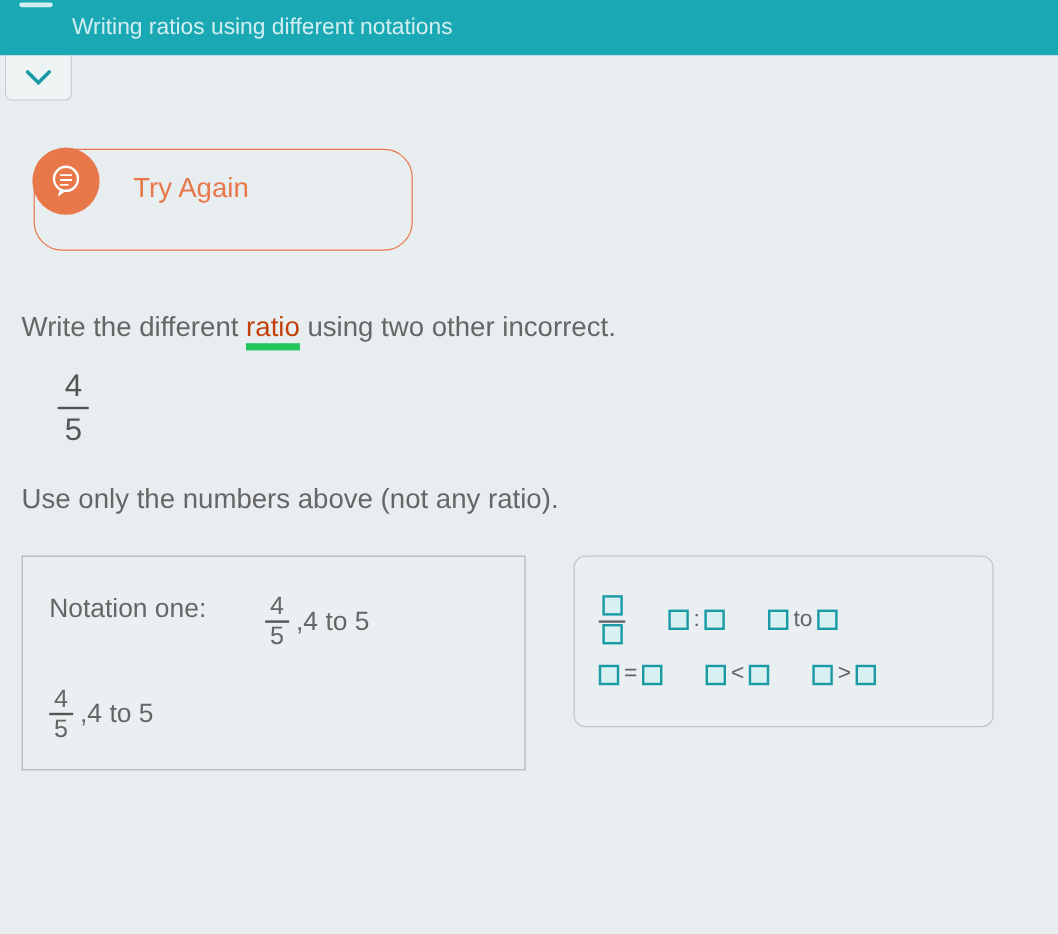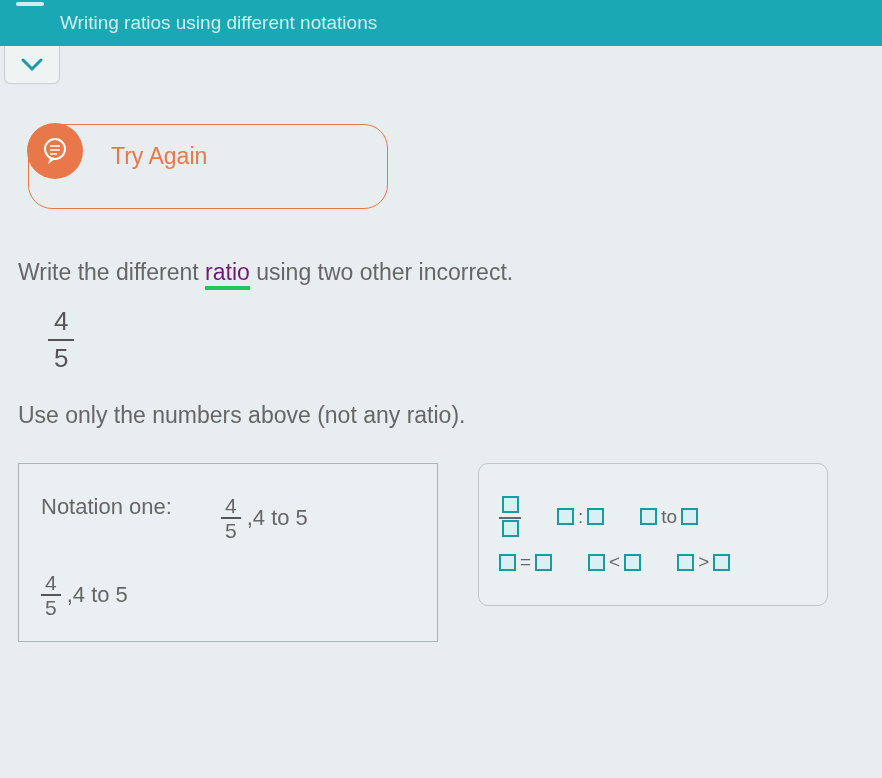--- a/index.html
+++ b/index.html
@@ -40,21 +40,21 @@
       border-radius: 0 0 6px 6px;
     }
     .content {
       padding: 40px 18px 20px 18px;
     }
     .feedback-box {
       border: 1.5px solid #e8774a;
       border-radius: 24px;
       padding: 18px 40px 22px 82px;
       position: relative;
-      width: 360px;
+      width: 316px;
       margin-bottom: 50px;
       margin-left: 10px;
     }
     .feedback-icon {
       position: absolute;
       left: -2px;
       top: -2px;
       width: 56px;
       height: 56px;
       background: #e8774a;
@@ -72,22 +72,22 @@
     .feedback-msg {
       color: #666;
       font-size: 19px;
     }
     .instruction {
       font-size: 23px;
       color: #666;
       margin-bottom: 20px;
     }
     .ratio-link {
-      color: #701a75;
-      border-bottom: 4px solid #22c55e;
+      color: #c2410c;
+      border-bottom: 6px solid #22c55e;
       padding-bottom: 1px;
     }
     .fraction {
       display: inline-flex;
       flex-direction: column;
       align-items: center;
       font-size: 26px;
       color: #555;
       margin-left: 30px;
       margin-bottom: 28px;

